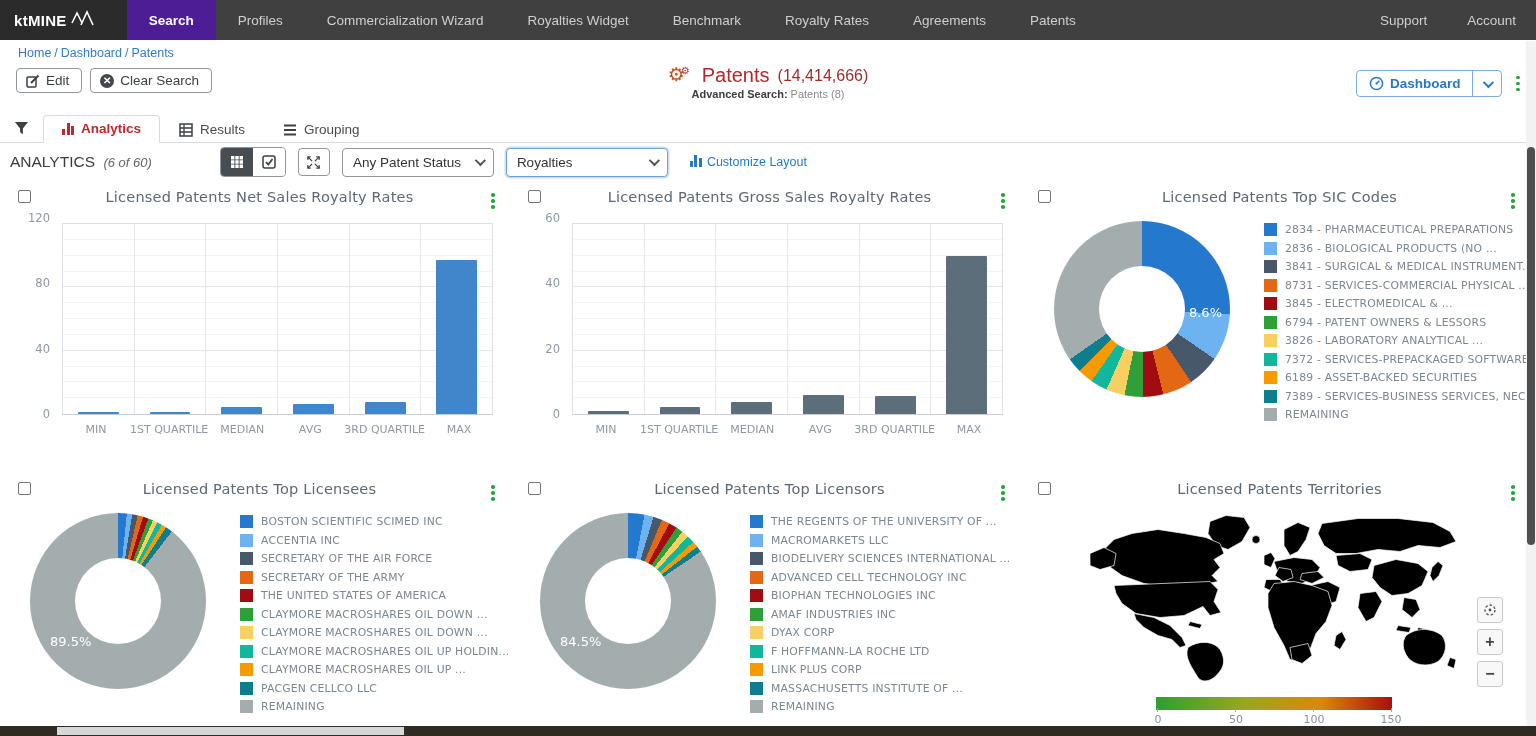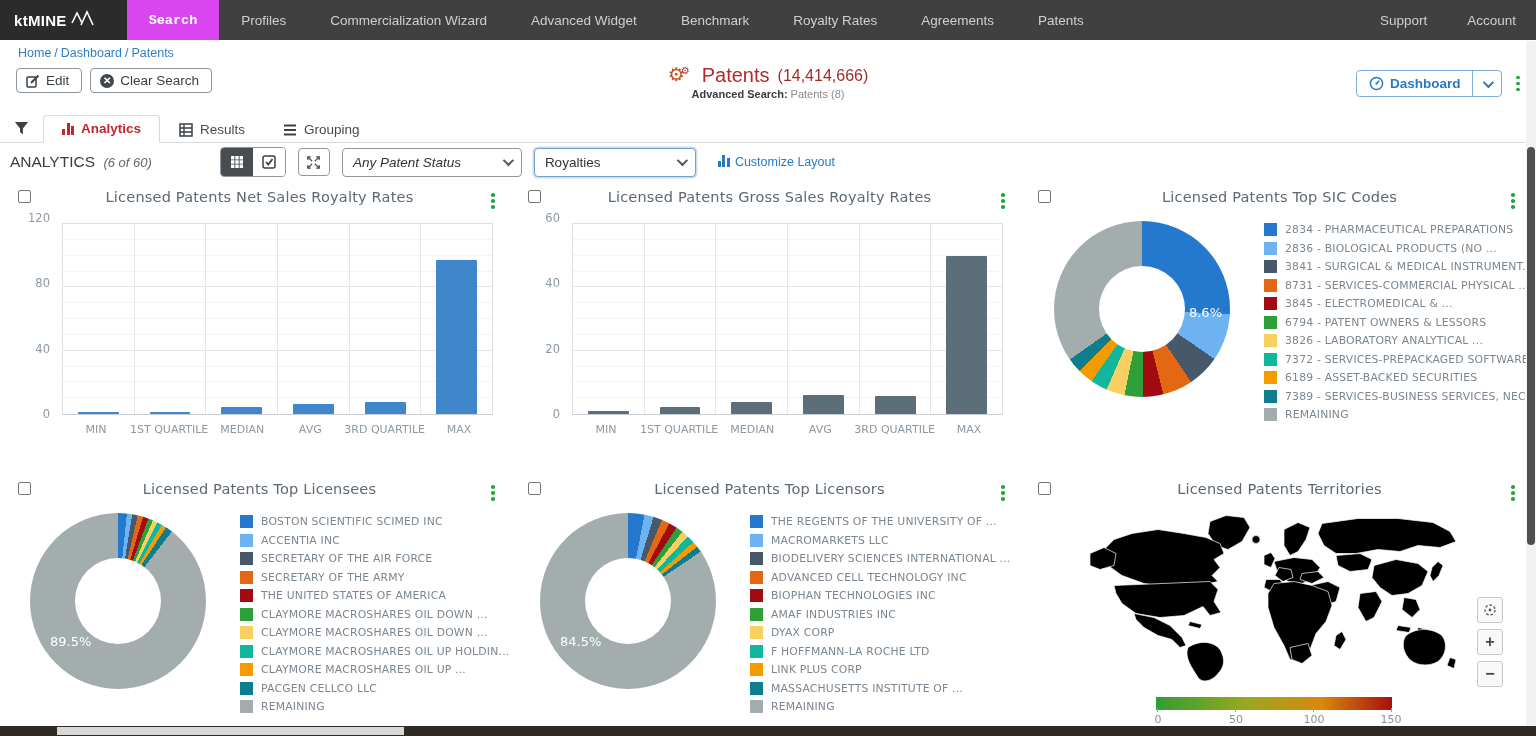--- a/index.html
+++ b/index.html
@@ -6,21 +6,21 @@
   html,body { background:#fff; }
   body { font-family:"Liberation Sans", sans-serif; }
   .page { position:relative; width:1536px; height:736px; overflow:hidden; background:#fff; }
 
   
   .topnav { display:flex; align-items:stretch; height:40px; background:#404040; color:#d9d9d9; font-size:13.5px; }
   .logo { display:flex; align-items:center; gap:2px; background:#2b2b2b; padding:0 26px 0 14px; color:#fff; font-weight:bold; font-size:15px; letter-spacing:.3px; }
   .logo svg { margin-left:2px; }
   .nav-items { display:flex; align-items:stretch; }
   .nav-item { display:flex; align-items:center; padding:0 22px; cursor:pointer; color:#cfcfcf; }
-  .nav-item.active { background:#d946ef; color:#fff; font-weight:bold;font-family:Liberation Mono, monospace; }
+  .nav-item.active { background:#4c1d95; color:#fff; font-weight:bold; }
   .nav-right { margin-left:auto; display:flex; align-items:stretch; }
   .nav-right .nav-item { padding:0 20px; }
 
   
   .breadcrumb { padding:6px 0 2px 18px; font-size:12.5px; color:#2f7ec7; }
   .breadcrumb a { color:#2f7ec7; text-decoration:none; }
   .breadcrumb .sep { color:#2f7ec7; padding:0 3px; }
   .action-row { position:relative; height:52px; }
   .left-actions { position:absolute; left:16px; top:6px; display:flex; gap:8px; }
   .btn { display:inline-flex; align-items:center; gap:6px; background:#fff; border:1px solid #8f969c; border-radius:4px; padding:4px 12px 4px 9px; font-size:13.5px; color:#3c4043; cursor:pointer; }
@@ -56,21 +56,21 @@
   .toolbar { display:flex; align-items:center; height:38px; padding:0 10px; gap:12px; }
   .tb-title { font-size:15.5px; color:#3c3c3c; }
   .tb-count { font-size:13px; font-style:italic; color:#666; margin-left:4px; }
   .tool-group { display:inline-flex; border:1px solid #8f969c; border-radius:4px; overflow:hidden; margin-left:56px; }
   .tool-btn { width:32px; height:28px; display:flex; align-items:center; justify-content:center; background:#fff; cursor:pointer; }
   .tool-btn.dark { background:#474d51; }
   .tool-single { border:1px solid #8f969c; border-radius:4px; }
   .select { display:inline-flex; align-items:center; justify-content:space-between; border:1px solid #8f969c; border-radius:4px; height:29px; padding:0 10px; font-size:13.5px; color:#333; cursor:pointer; background:#fff; }
   .select.focus { border-color:#6ea1d8; box-shadow:0 0 0 1.5px rgba(110,161,216,.35); }
   .select .caret { border-color:#555; }
-  .sel-status { width:180px;font-style:italic; }
+  .sel-status { width:152px; }
   .sel-type { width:162px; }
   .link-customize { display:inline-flex; align-items:flex-start; gap:5px; color:#2779c4; font-size:12.5px; cursor:pointer; margin-left:10px; }
 
   
   .grid { display:grid; grid-template-columns:503px 503px 503px; grid-template-rows:288px 258px; column-gap:7px; row-gap:4px; padding:4px 8px 0; }
   .panel { position:relative; }
   .panel-head { position:relative; height:28px; }
   .chk { position:absolute; left:10px; top:5px; width:13px; height:13px; border:1.5px solid #767676; border-radius:2px; background:#fff; cursor:pointer; }
   .panel-title { text-align:center; font-family:"DejaVu Sans", sans-serif; font-size:14.5px; color:#5d6874; padding-top:4px; letter-spacing:.2px; }
   .panel-menu { position:absolute; right:14px; top:6px; }
@@ -130,21 +130,21 @@
       <span>ktMINE</span>
       <svg width="30" height="22" viewBox="0 0 30 22">
           <path d="M1 14 L6 4 L11 14 M10 16 L16 3 L22 16" stroke="#fff" stroke-width="1.6" fill="none"></path>
           <path d="M3 9 L27 9" stroke="#b3282d" stroke-width="0" fill="none"></path>
         </svg>
     </div>
     <div class="nav-items">
       <div class="nav-item active">Search</div>
       <div class="nav-item">Profiles</div>
       <div class="nav-item">Commercialization Wizard</div>
-      <div class="nav-item">Advanced Widget</div>
+      <div class="nav-item">Royalties Widget</div>
       <div class="nav-item">Benchmark</div>
       <div class="nav-item">Royalty Rates</div>
       <div class="nav-item">Agreements</div>
       <div class="nav-item">Patents</div>
     </div>
     <div class="nav-right">
       <div class="nav-item">Support</div>
       <div class="nav-item">Account</div>
     </div>
   </nav>

